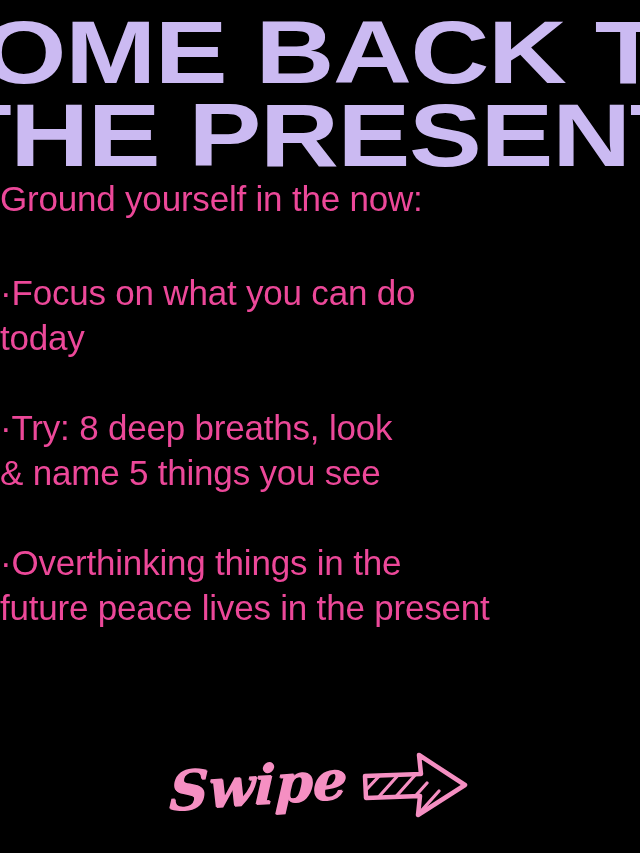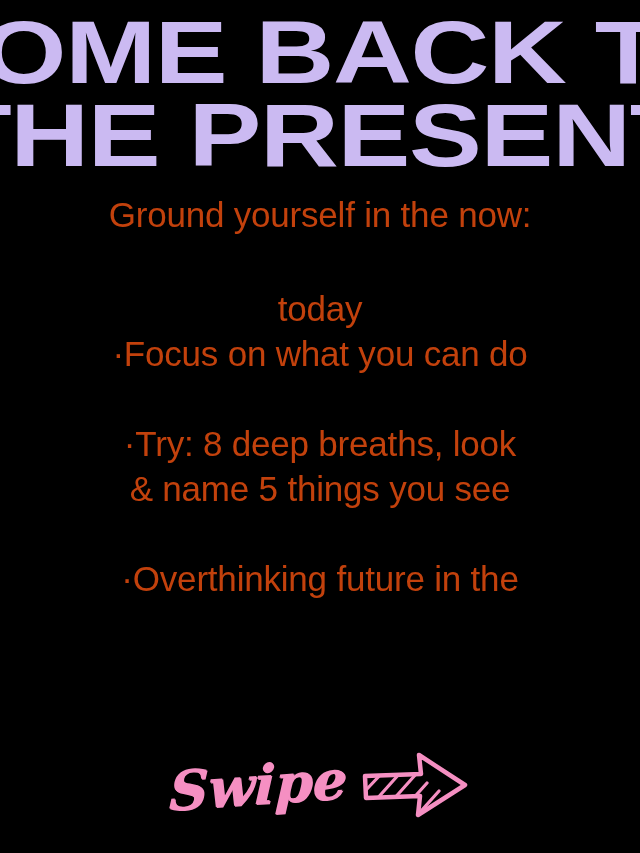--- a/index.html
+++ b/index.html
@@ -45,25 +45,24 @@
   }
   .title-line-2 {
     font-size: 84px;
     transform: scaleX(1.30) scaleY(1.06);
     margin-top: 6px;
   }
 
   
   .body-block {
     position: absolute;
-    top: 192px;
+    top: 176px;
     left: 0;
     width: 640px;
-    text-align: center;
-    color: #c2410c;
+    color: #ec4899;
   }
   .line {
     display: block;
     font-family: "Liberation Sans", sans-serif;
     font-weight: 400;
     font-size: 35px;
     line-height: 1.30;
     letter-spacing: -0.2px;
     white-space: nowrap;
   }
@@ -116,35 +115,36 @@
 
   <div class="body-block">
 
     <p class="para">
       <span class="line">Ground yourself in the now:</span>
     </p>
 
     <div class="gap-lg"></div>
 
     <p class="para">
+      <span class="line">·Focus on what you can do</span>
       <span class="line">today</span>
-      <span class="line">·Focus on what you can do</span>
     </p>
 
     <div class="gap-md"></div>
 
     <p class="para">
       <span class="line">·Try: 8 deep breaths, look</span>
       <span class="line">&amp; name 5 things you see</span>
     </p>
 
     <div class="gap-sm"></div>
 
     <p class="para">
-      <span class="line">·Overthinking future in the</span>
+      <span class="line">·Overthinking things in the</span>
+      <span class="line">future peace lives in the present</span>
     </p>
 
   </div>
 
   <div class="swipe-row">
     <span class="swipe-word">Swipe</span>
 
     <svg class="swipe-arrow" viewBox="0 0 110 72">
       <defs>
         <clipPath id="arrowClip">

